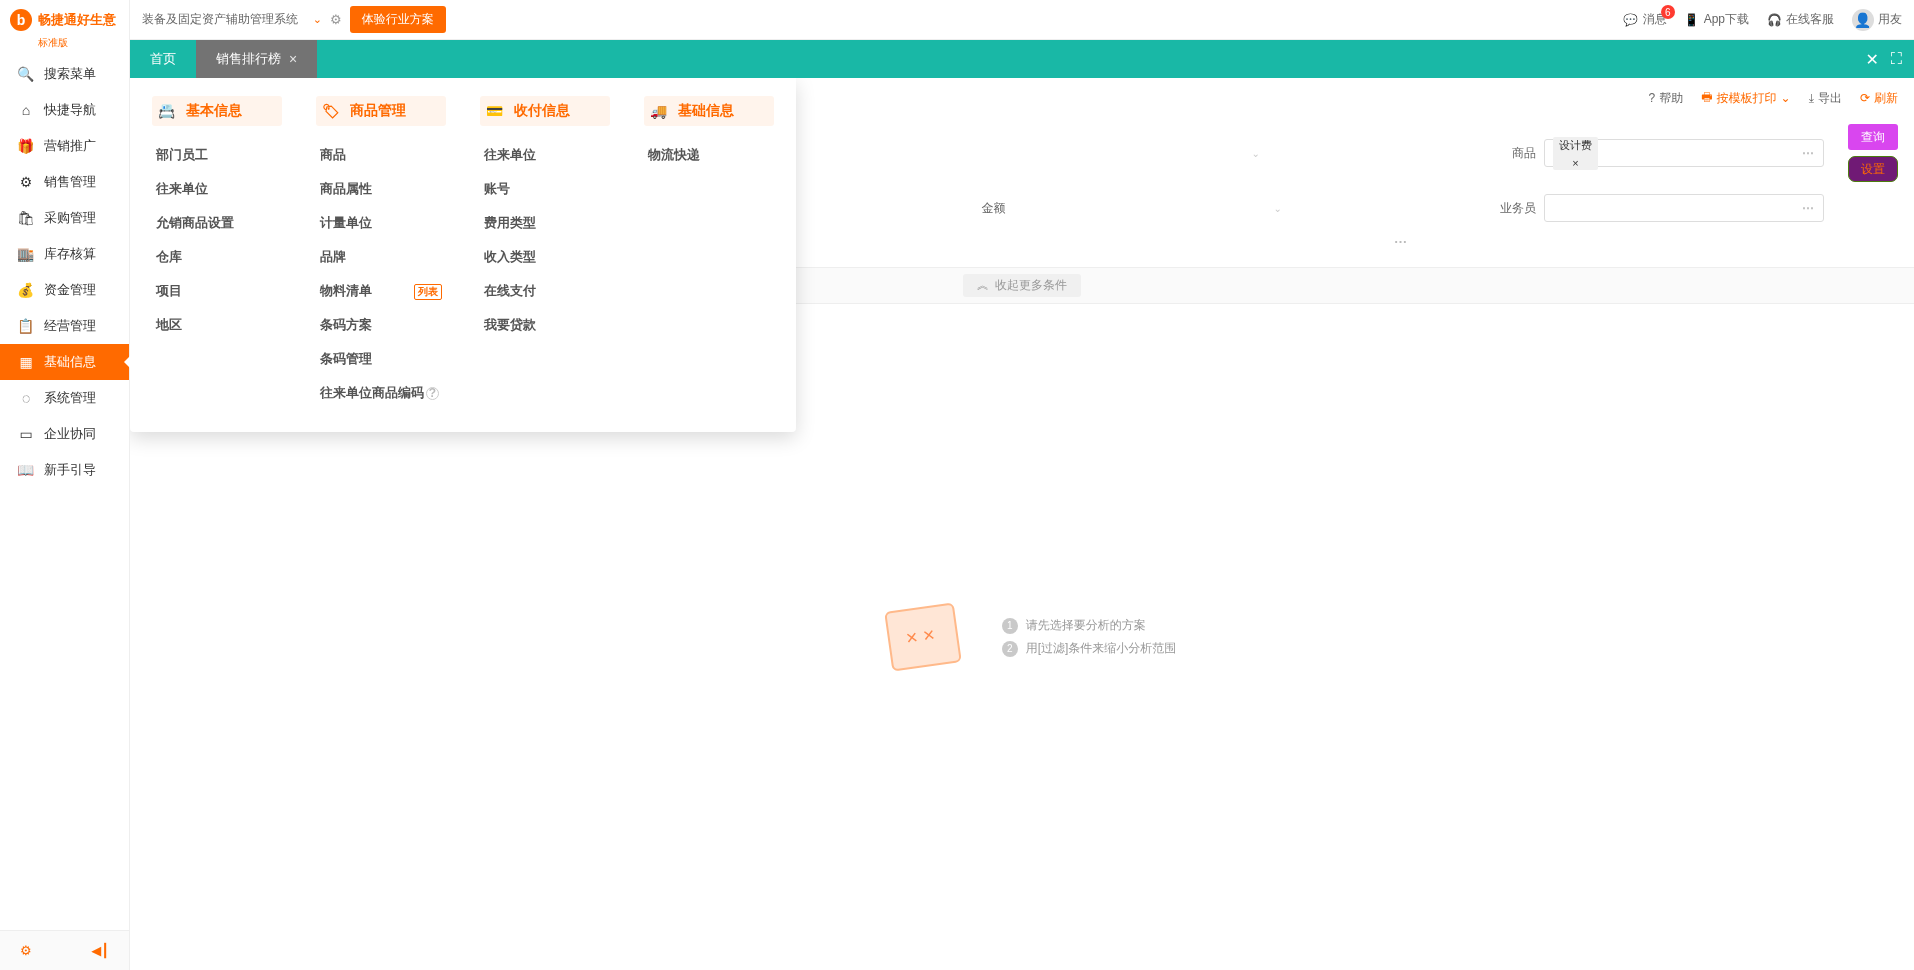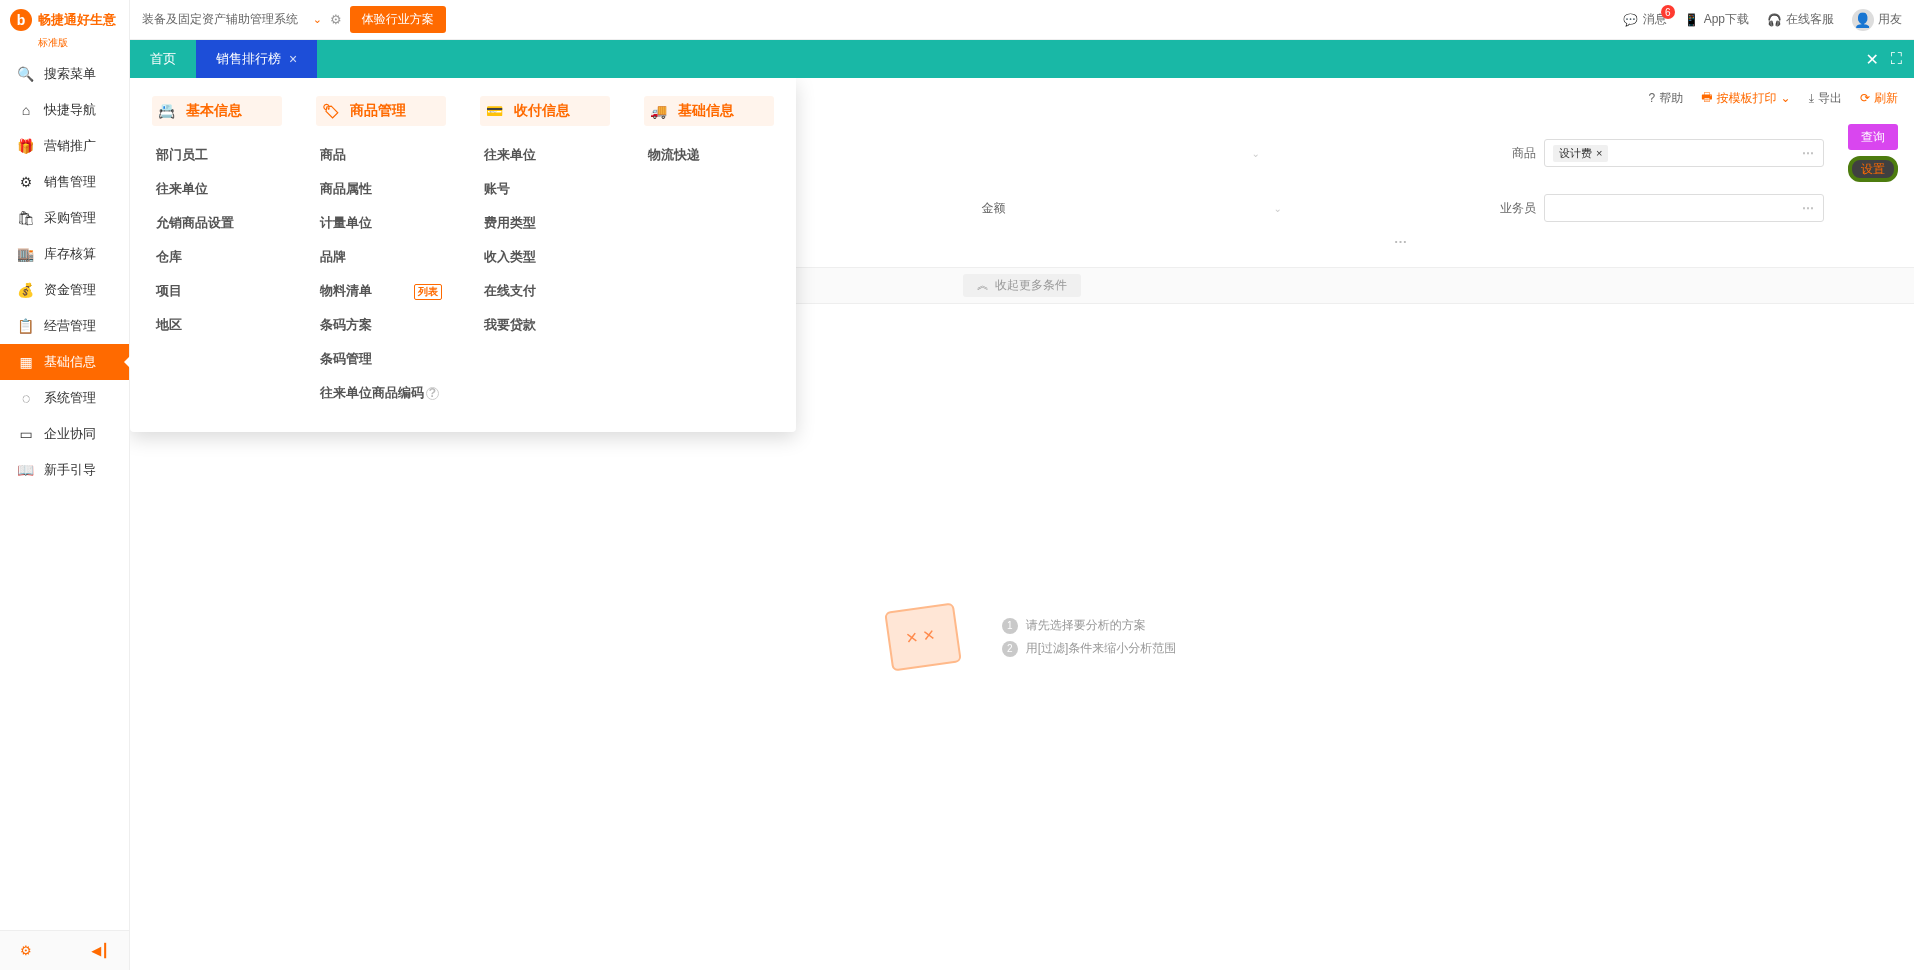--- a/index.html
+++ b/index.html
@@ -29,46 +29,46 @@
 .gear { color: #999; cursor: pointer; }
 .btn-orange { background: #ff6a00; color: #fff; border: none; border-radius: 3px; padding: 5px 12px; font-size: 12px; cursor: pointer; }
 .top-header-right { margin-left: auto; display: flex; align-items: center; gap: 18px; color: #666; font-size: 12px; }
 .hdr-item { display: flex; align-items: center; gap: 4px; cursor: pointer; position: relative; }
 .badge { position: absolute; top: -6px; right: -8px; background: #ff3b30; color: #fff; border-radius: 8px; font-size: 10px; min-width: 14px; height: 14px; display: flex; align-items: center; justify-content: center; padding: 0 3px; }
 .avatar { width: 22px; height: 22px; border-radius: 50%; background: #ddd; display: inline-flex; align-items: center; justify-content: center; color: #999; font-size: 14px; }
 
 
 .tab-bar { height: 38px; background: #19b8a6; display: flex; align-items: center; color: #fff; position: relative; justify-content: space-between; }
 .tab { height: 100%; padding: 0 20px; display: flex; align-items: center; gap: 8px; cursor: pointer; }
-.tab.active { background: #1d4ed8; }
+.tab.active { background: #737373; }
 .tab-close { font-size: 14px; opacity: .8; }
 .tab-bar-right { margin-left: auto; display: flex; align-items: center; gap: 12px; padding-right: 12px; font-size: 16px; }
 
 
 .content { flex: 1; background: #f4f5f7; position: relative; overflow: hidden; }
 .content-card { background: #fff; margin: 0; padding: 0; height: 100%; display: flex; flex-direction: column; }
 
 
 .card-toolbar { height: 40px; display: flex; align-items: center; justify-content: flex-end; gap: 18px; padding: 0 16px; color: #666; font-size: 12px; }
 .card-toolbar .tb-item { display: flex; align-items: center; gap: 4px; cursor: pointer; }
 .card-toolbar .orange { color: #ff6a00; }
 
 
 .filter-area { padding: 6px 16px 0; }
 .filter-row { display: flex; align-items: center; gap: 24px; margin-bottom: 12px; }
 .filter-group { display: flex; align-items: center; gap: 8px; }
 .filter-label { width: 60px; text-align: right; color: #666; font-size: 12px; }
 .filter-input { height: 28px; border: 1px solid #ddd; border-radius: 3px; padding: 0 8px; min-width: 260px; display: flex; align-items: center; justify-content: space-between; color: #333; font-size: 12px; background: #fff; }
 .filter-input.wide { min-width: 280px; }
-.tag-chip { background: #f0f0f0; border-radius: 2px; padding: 1px 6px; display: inline-flex; align-items: center; gap: 4px; font-size: 11px; }
+.tag-chip { background: #f0f0f0; border-radius: 2px; padding: 1px 6px; display: inline-flex; align-items: center; gap: 4px; font-size: 11px; flex-direction: column; }
 .ellipsis { color: #bbb; font-weight: bold; letter-spacing: 1px; }
 .chevd { color: #ccc; font-size: 10px; }
 .action-col { display: flex; flex-direction: column; gap: 6px; }
 .btn-primary { background: #d946ef; color: #fff; border: none; border-radius: 3px; height: 26px; width: 50px; font-size: 12px; cursor: pointer; }
-.btn-ghost { background: #404040; color: #ff6a00; border: 4px solid #4d7c0f; border-radius: 12px; height: 26px; width: 50px; font-size: 12px; cursor: pointer; }
+.btn-ghost { background: #701a75; color: #ff6a00; border: 1px solid #4d7c0f; border-radius: 7px; height: 26px; width: 50px; font-size: 12px; cursor: pointer; }
 
 .collapse-bar { text-align: center; padding: 6px 0; color: #999; font-size: 12px; background: #fafafa; border-top: 1px solid #eee; border-bottom: 1px solid #eee; cursor: pointer; margin-top: 6px; }
 .collapse-bar .inner { display: inline-flex; align-items: center; gap: 6px; background: #f0f0f0; padding: 3px 14px; border-radius: 3px; }
 
 
 .empty-state { flex: 1; display: flex; align-items: center; justify-content: center; flex-direction: row; gap: 24px; color: #999; }
 .empty-illus { width: 110px; height: 100px; position: relative; }
 .empty-box { width: 70px; height: 60px; background: #ffe6d6; border: 2px solid #ffb98a; border-radius: 6px; position: absolute; left: 20px; top: 20px; transform: rotate(-8deg); }
 .empty-face { position: absolute; left: 38px; top: 38px; font-size: 20px; color: #ff8a4c; transform: rotate(-8deg); }
 .empty-text ol { list-style: none; }

